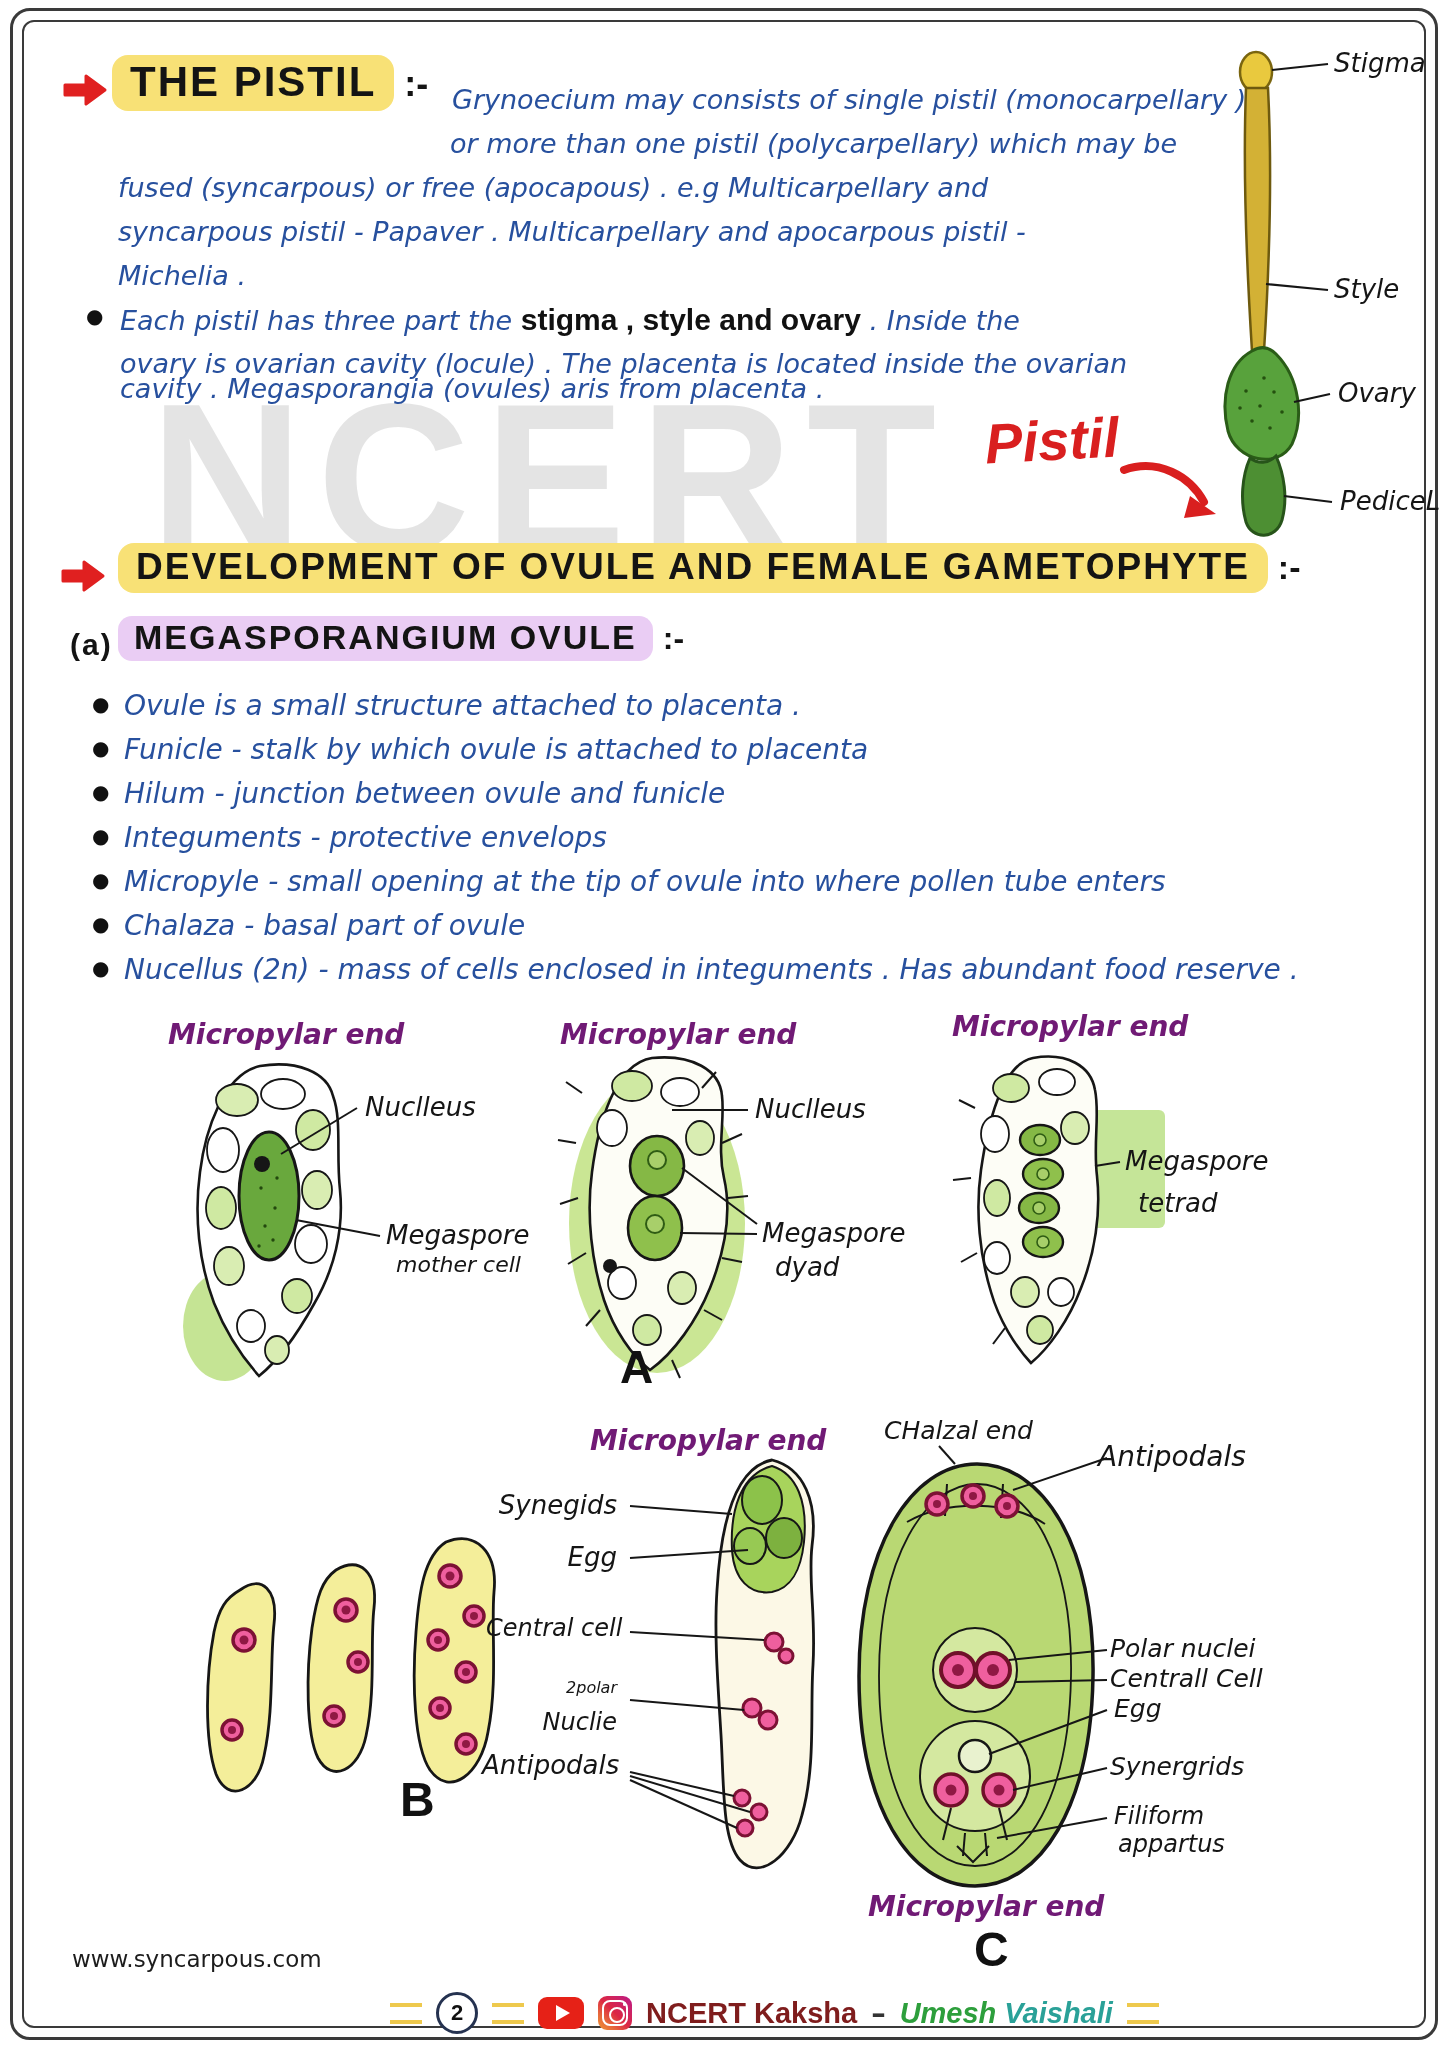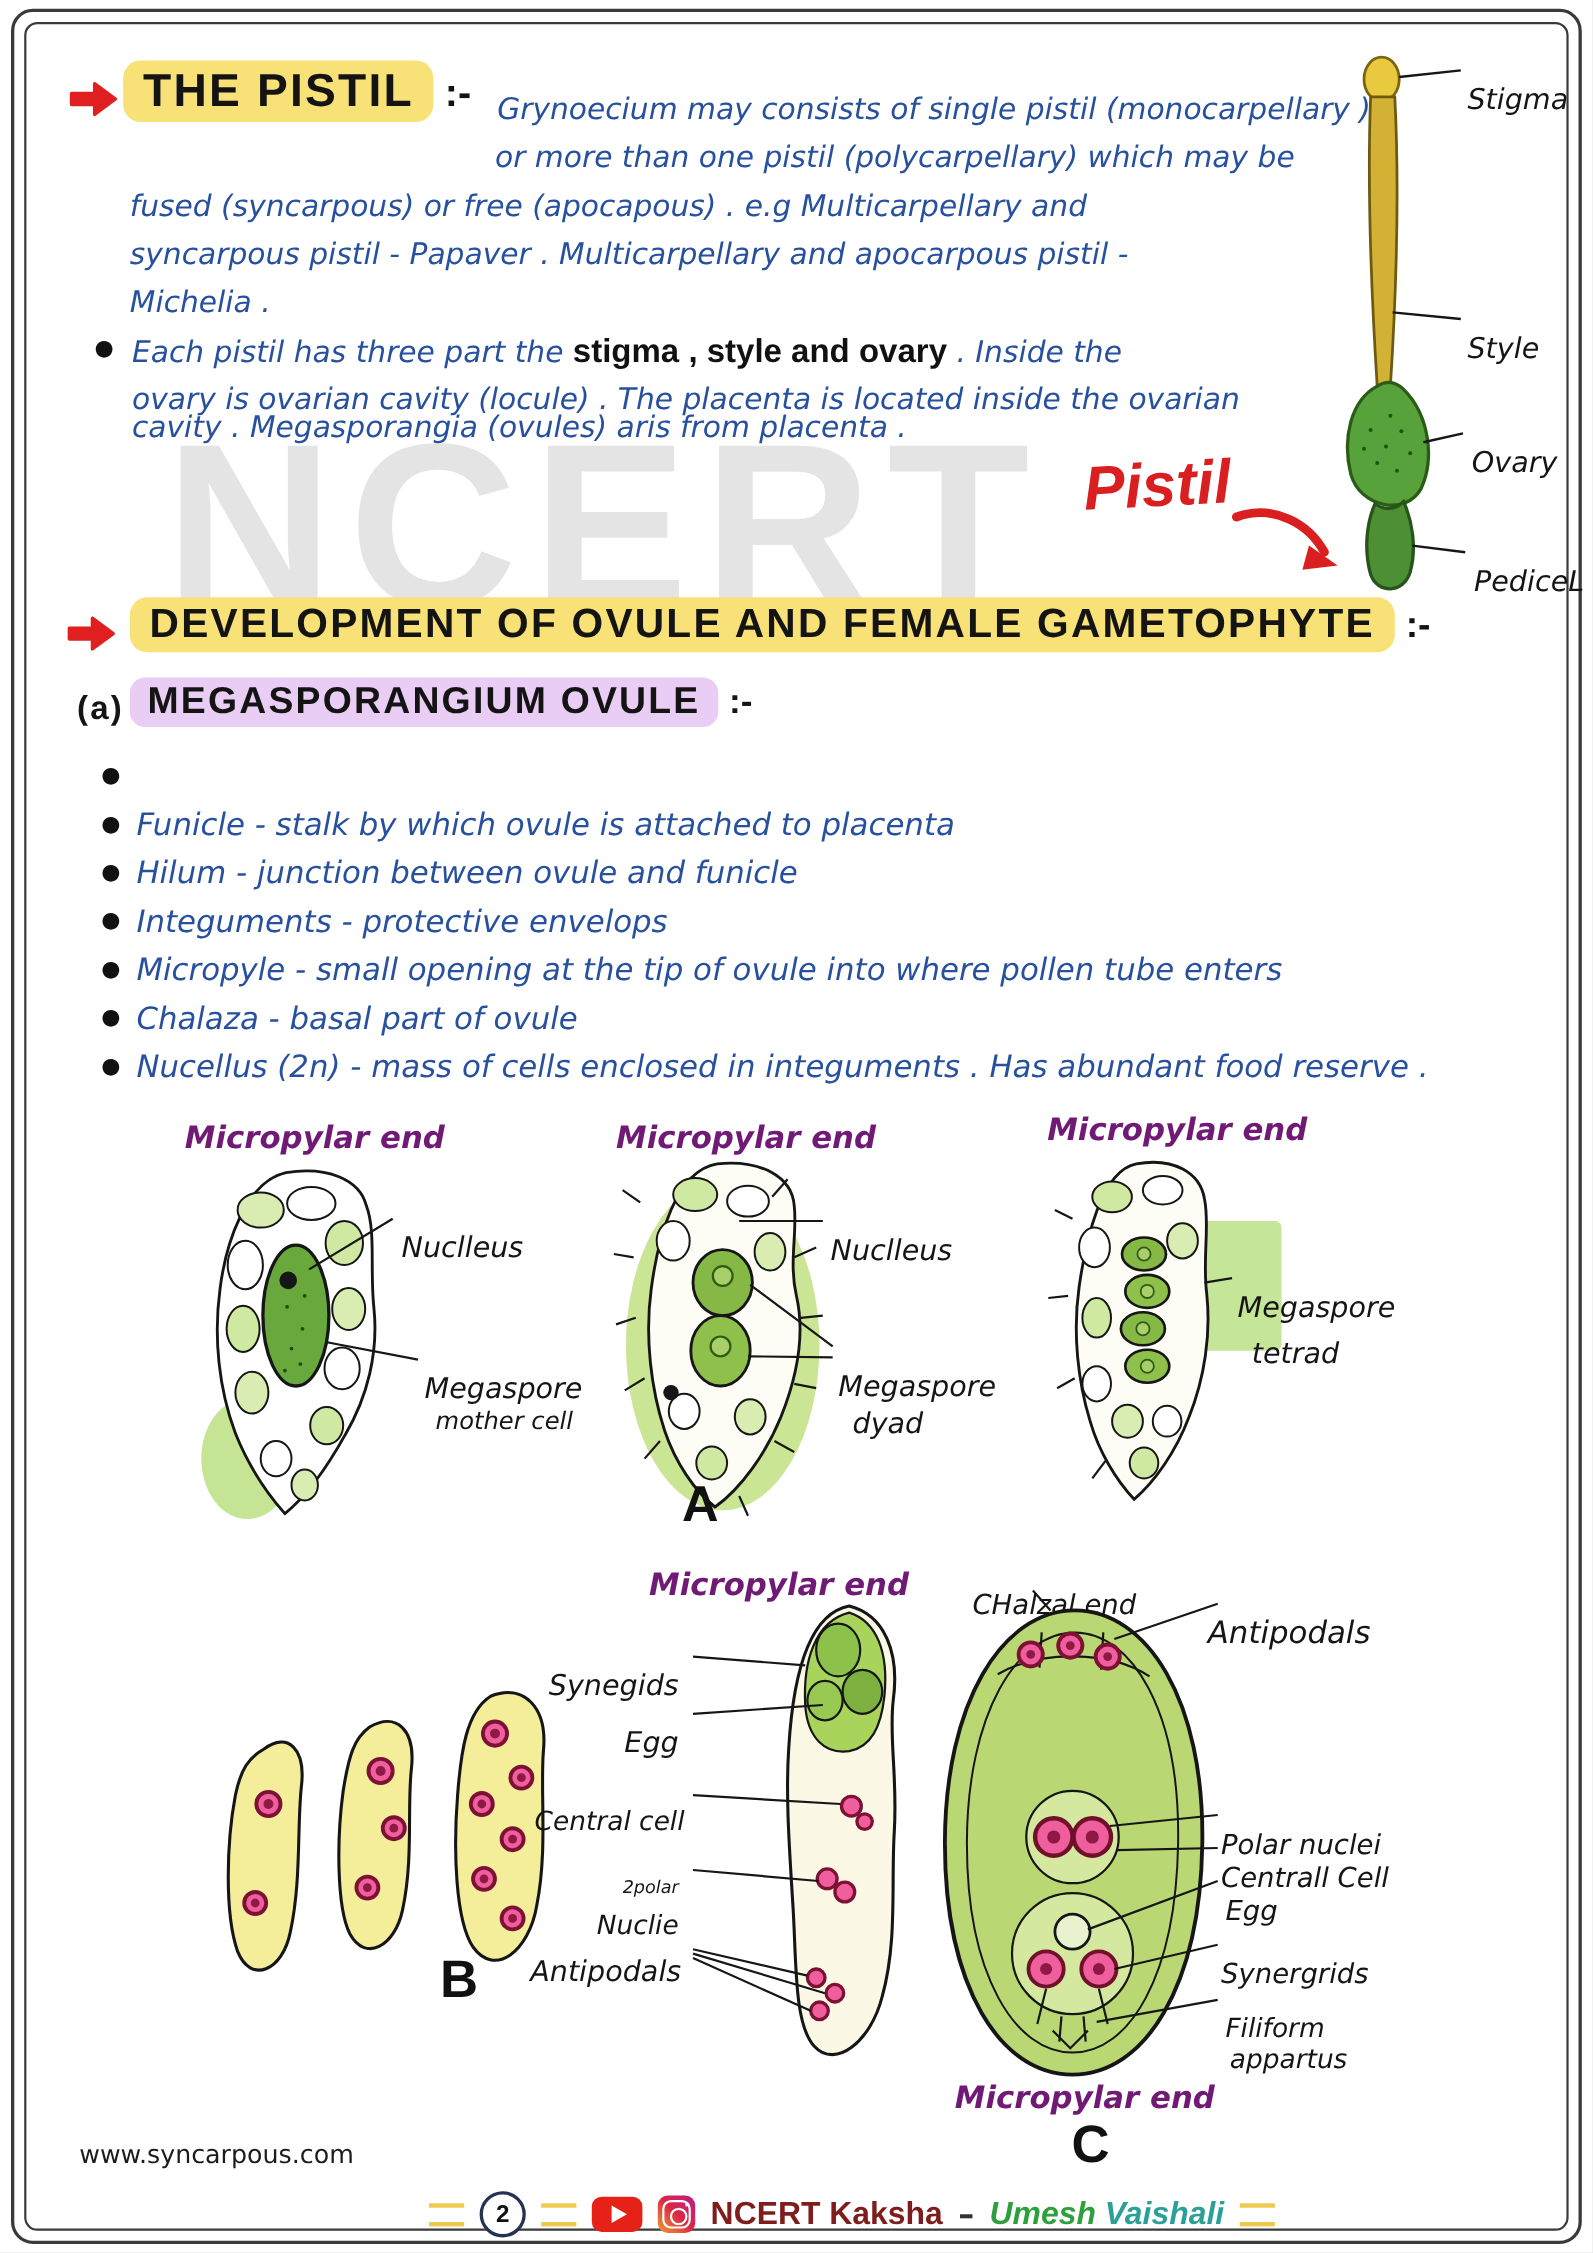--- a/index.html
+++ b/index.html
@@ -16,21 +16,21 @@
   .watermark { font-family:"Liberation Sans", sans-serif; font-weight:800; color:rgba(45,45,45,0.13); line-height:1; letter-spacing:14px; z-index:0; }
   
   .hw { font-style:italic; }
   .blue { color:#27509e; font-size:27px; line-height:1.3; white-space:nowrap; }
   .marker { font-family:"Liberation Sans", sans-serif; font-weight:800; color:#141414; letter-spacing:2px; white-space:nowrap; }
   .hl-yellow { background:#f8e176; border-radius:16px; padding:3px 18px 6px; }
   .hl-purple { background:#eacdf4; border-radius:14px; padding:2px 16px 5px; }
   .colon { font-family:"Liberation Sans", sans-serif; font-weight:800; color:#141414; margin-left:10px; }
   .bdot::before { content:"●"; font-size:20px; color:#111; }
   .bold-inline { color:#111; font-weight:800; font-size:30px; font-family:"Liberation Sans", sans-serif; font-style:normal; }
-  .dlabel { color:#151515; font-size:26px; font-style:italic; white-space:nowrap;margin-top:28px; }
+  .dlabel { color:#151515; font-size:26px; font-style:italic; white-space:nowrap; }
   .dtitle { color:#701a75; font-size:28px; font-style:italic; font-weight:600; white-space:nowrap; }
   .letter { font-family:"Liberation Sans", sans-serif; font-weight:800; font-size:46px; color:#111; }
   .right { text-align:right; }
   
   .footer-bar { position:absolute; left:390px; top:1992px; display:flex; align-items:center; gap:14px; z-index:3; }
   .ydash { width:32px; height:13px; border-top:4.5px solid #eec94d; border-bottom:4.5px solid #eec94d; }
   .page-badge { width:36px; height:36px; border-radius:50%; border:3.5px solid #253250; background:#fff;
     display:flex; align-items:center; justify-content:center; font-weight:800; font-size:22px; color:#111;
     font-family:"Liberation Sans", sans-serif; }
   .yt { width:46px; height:32px; background:#e62117; border-radius:9px; display:flex; align-items:center; justify-content:center; }
@@ -113,20 +113,21 @@
   <div class="abs z2" style="left:118px; top:546px;">
     <span class="marker hl-yellow" style="font-size:37px;">DEVELOPMENT OF OVULE AND FEMALE GAMETOPHYTE</span><span class="colon" style="font-size:34px;">:-</span>
   </div>
 
   <div class="abs z2 marker" style="left:70px; top:628px; font-size:30px;">(a)</div>
   <div class="abs z2" style="left:118px; top:618px;">
     <span class="marker hl-purple" style="font-size:34px;">MEGASPORANGIUM OVULE</span><span class="colon" style="font-size:32px;">:-</span>
   </div>
 
   <span class="abs z2 bdot" style="left:92px; top:692px;"></span>
+  <div class="abs z2 blue hw" style="left:124px; top:688px; font-size:28px;">Ovule is a small structure attached to placenta .</div>
   <span class="abs z2 bdot" style="left:92px; top:736px;"></span>
   <div class="abs z2 blue hw" style="left:124px; top:732px; font-size:28px;">Funicle - stalk by which ovule is attached to placenta</div>
   <span class="abs z2 bdot" style="left:92px; top:780px;"></span>
   <div class="abs z2 blue hw" style="left:124px; top:776px; font-size:28px;">Hilum - junction between ovule and funicle</div>
   <span class="abs z2 bdot" style="left:92px; top:824px;"></span>
   <div class="abs z2 blue hw" style="left:124px; top:820px; font-size:28px;">Integuments - protective envelops</div>
   <span class="abs z2 bdot" style="left:92px; top:868px;"></span>
   <div class="abs z2 blue hw" style="left:124px; top:864px; font-size:28px;">Micropyle - small opening at the tip of ovule into where pollen tube enters</div>
   <span class="abs z2 bdot" style="left:92px; top:912px;"></span>
   <div class="abs z2 blue hw" style="left:124px; top:908px; font-size:28px;">Chalaza - basal part of ovule</div>

